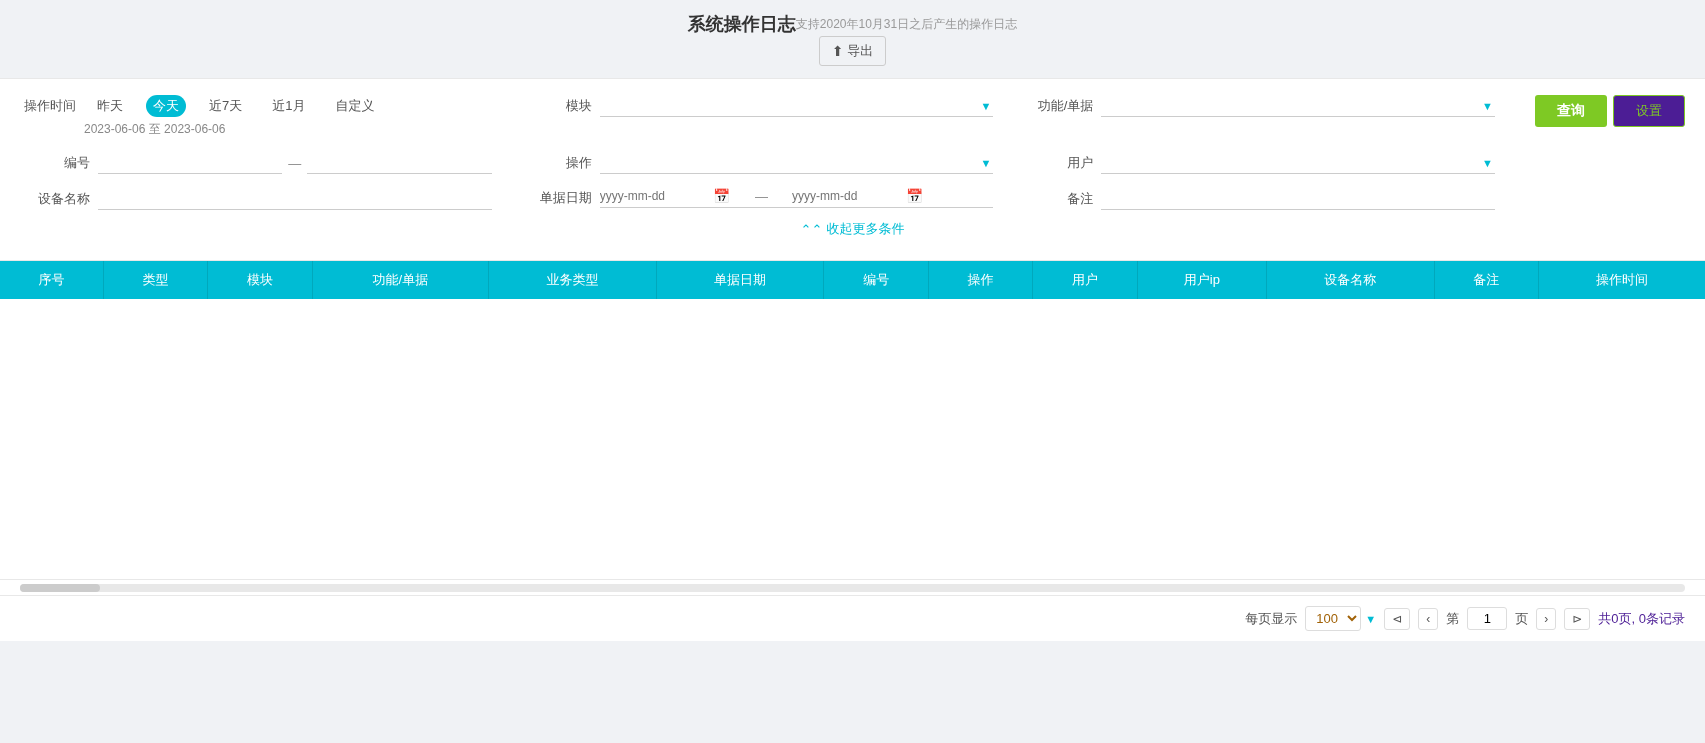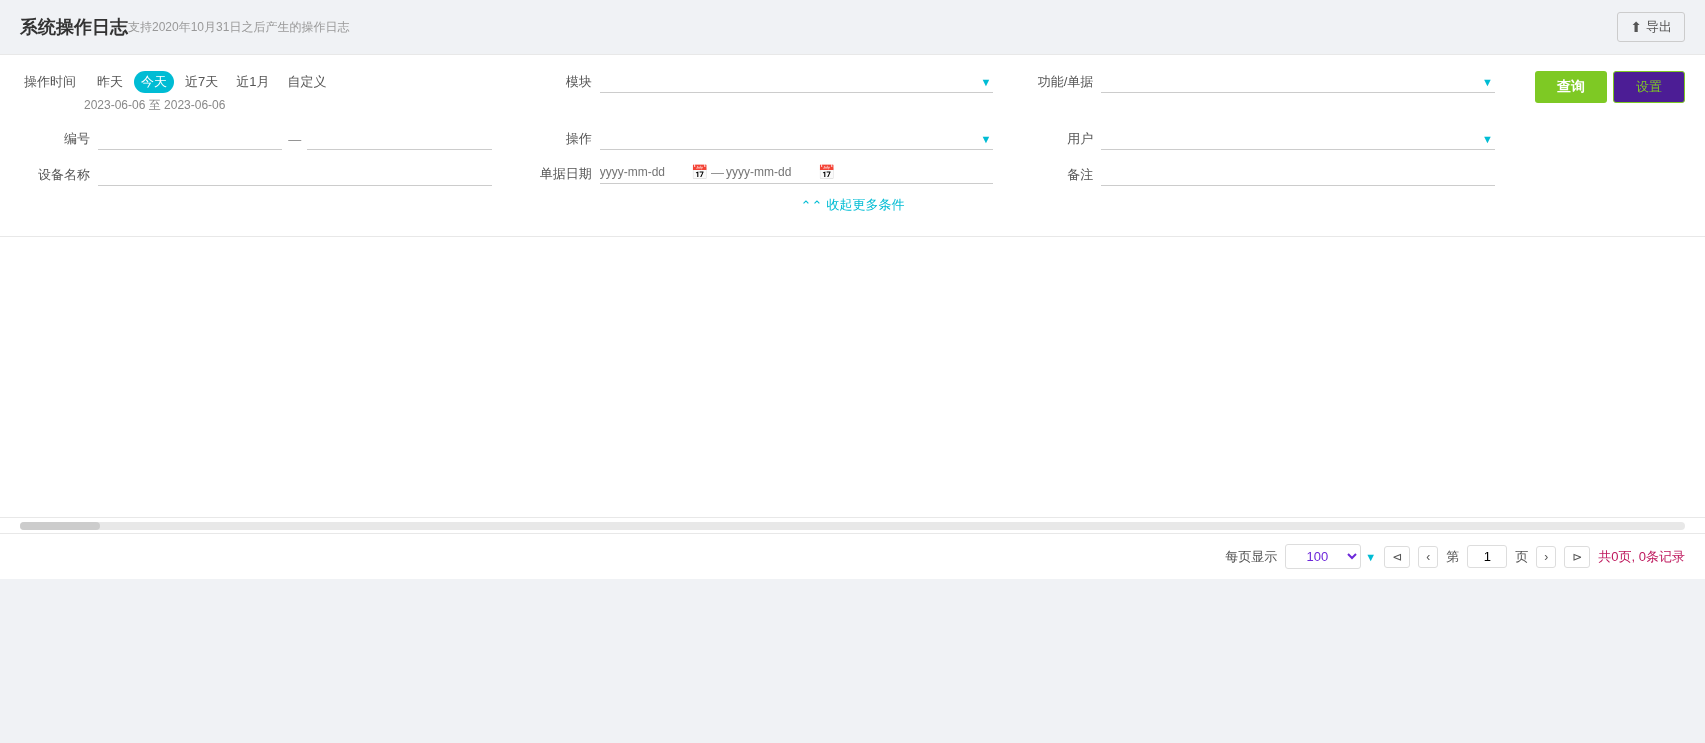--- a/index.html
+++ b/index.html
@@ -1,20 +1,20 @@
 <!DOCTYPE html>
 <html><head>
   <meta charset="utf-8">
   <style>
     * { box-sizing: border-box; margin: 0; padding: 0; }
     body { font-family: 'Microsoft YaHei', Arial, sans-serif; font-size: 13px; background: #f0f2f5; color: #333; }
 
     .page-header {
       display: flex; align-items: center; justify-content: space-between;
-      padding: 12px 20px; background: #f0f2f5;
+      padding: 12px 20px; background: #f0f2f5; flex-direction: column;
     }
     .page-title { font-size: 18px; font-weight: bold; color: #333; }
     .page-subtitle { font-size: 12px; color: #999; }
     .export-btn {
       display: flex; align-items: center; gap: 4px;
       background: none; border: 1px solid #ccc; padding: 5px 12px;
       border-radius: 3px; cursor: pointer; color: #555; font-size: 13px;
     }
 
     .filter-panel {
@@ -27,42 +27,42 @@
     }
     .filter-label {
       color: #555; font-size: 13px; white-space: nowrap; min-width: 70px; text-align: right; margin-right: 8px;
     }
     .filter-input {
       border: none; border-bottom: 1px solid #ccc; outline: none;
       padding: 3px 0; font-size: 13px; width: 100%; background: transparent; color: #333;
     }
     .filter-input::placeholder { color: #bbb; }
 
-    .date-quick-btns { display: flex; align-items: center; gap: 4px; }
+    .date-quick-btns { display: flex; align-items: center; gap: 16px; }
     .date-btn {
       padding: 2px 7px; border-radius: 3px; cursor: pointer; border: none;
       background: none; font-size: 13px; color: #555;
     }
     .date-btn.active { background: #00bcd4; color: #fff; border-radius: 12px; }
     .date-range-display { font-size: 12px; color: #888; margin-top: 0; }
 
     .select-wrapper {
       position: relative; display: flex; align-items: center;
       border-bottom: 1px solid #ccc; width: 100%;
     }
     .select-wrapper select {
       appearance: none; border: none; outline: none; background: transparent;
       width: 100%; padding: 3px 20px 3px 0; font-size: 13px; color: #333; cursor: pointer;
     }
     .select-arrow {
       position: absolute; right: 2px; pointer-events: none; color: #00bcd4; font-size: 11px;
     }
 
     .date-input-group {
-      display: flex; align-items: center; gap: 2px; border-bottom: 1px solid #ccc; padding-bottom: 3px;
+      display: flex; align-items: center; gap: 24px; border-bottom: 1px solid #ccc; padding-bottom: 3px;
       flex: 1;
     }
     .date-input {
       border: none; outline: none; background: transparent; font-size: 12px; color: #bbb; width: 90px;
     }
     .date-separator { color: #888; }
     .calendar-icon { color: #00bcd4; cursor: pointer; font-size: 14px; }
 
     .collapse-btn {
       display: flex; align-items: center; justify-content: center; gap: 4px;
@@ -103,33 +103,33 @@
     .scrollbar-thumb {
       width: 80px; height: 8px; background: #ccc; border-radius: 4px; position: absolute; left: 0;
     }
 
     .pagination-bar {
       display: flex; align-items: center; justify-content: flex-end;
       padding: 10px 20px; background: #fff; border-top: 1px solid #e8e8e8; gap: 8px;
     }
     .page-size-label { font-size: 13px; color: #555; }
     .page-size-select {
-      border: 1px solid #ddd; border-radius: 3px; padding: 3px 16px;
-      font-size: 13px; color: #6d28d9; cursor: pointer; background: #fff; text-align: right;
+      border: 1px solid #ddd; border-radius: 3px; padding: 3px 6px;
+      font-size: 13px; color: #a16207; cursor: pointer; background: #fff;
     }
     .page-nav-btn {
       background: none; border: 1px solid #ddd; border-radius: 3px;
       padding: 3px 7px; cursor: pointer; color: #555; font-size: 12px;
     }
     .page-nav-btn:disabled { color: #ccc; cursor: default; }
     .page-input {
       border: 1px solid #ddd; border-radius: 3px; text-align: center;
       padding: 3px 6px; width: 40px; font-size: 13px;
     }
-    .page-info { font-size: 13px; color: #be185d; }
+    .page-info { font-size: 13px; color: #4c1d95; }
 
     .filter-grid {
       display: grid; grid-template-columns: 1fr 1fr 1fr; gap: 14px 30px; align-items: start;
     }
     .filter-grid-row2 {
       display: grid; grid-template-columns: 1fr 1fr 1fr; gap: 14px 30px; align-items: start; margin-top: 14px;
     }
     .filter-grid-row3 {
       display: grid; grid-template-columns: 1fr 1fr 1fr; gap: 14px 30px; align-items: start; margin-top: 14px;
     }
@@ -248,20 +248,42 @@
     </div>
   </div>
 
   <button class="collapse-btn">
     <span>⌃⌃</span>
     <span>收起更多条件</span>
   </button>
 </div>
 
 <div class="table-container">
+  <table>
+    <thead>
+      <tr>
+
+      <th>序号</th>
+          <th>类型</th>
+          <th>模块</th>
+          <th>功能/单据</th>
+          <th>业务类型</th>
+          <th>单据日期</th>
+          <th>编号</th>
+          <th>操作</th>
+          <th>用户</th>
+          <th>用户ip</th>
+          <th>设备名称</th>
+          <th>备注</th>
+          <th>操作时间</th>
+        </tr>
+    </thead>
+    <tbody>
+    </tbody>
+  </table>
   <div class="empty-area"></div>
 </div>
 
 <div class="scrollbar-area">
   <div class="scrollbar-track">
     <div class="scrollbar-thumb"></div>
   </div>
 </div>
 
 <div class="pagination-bar">

